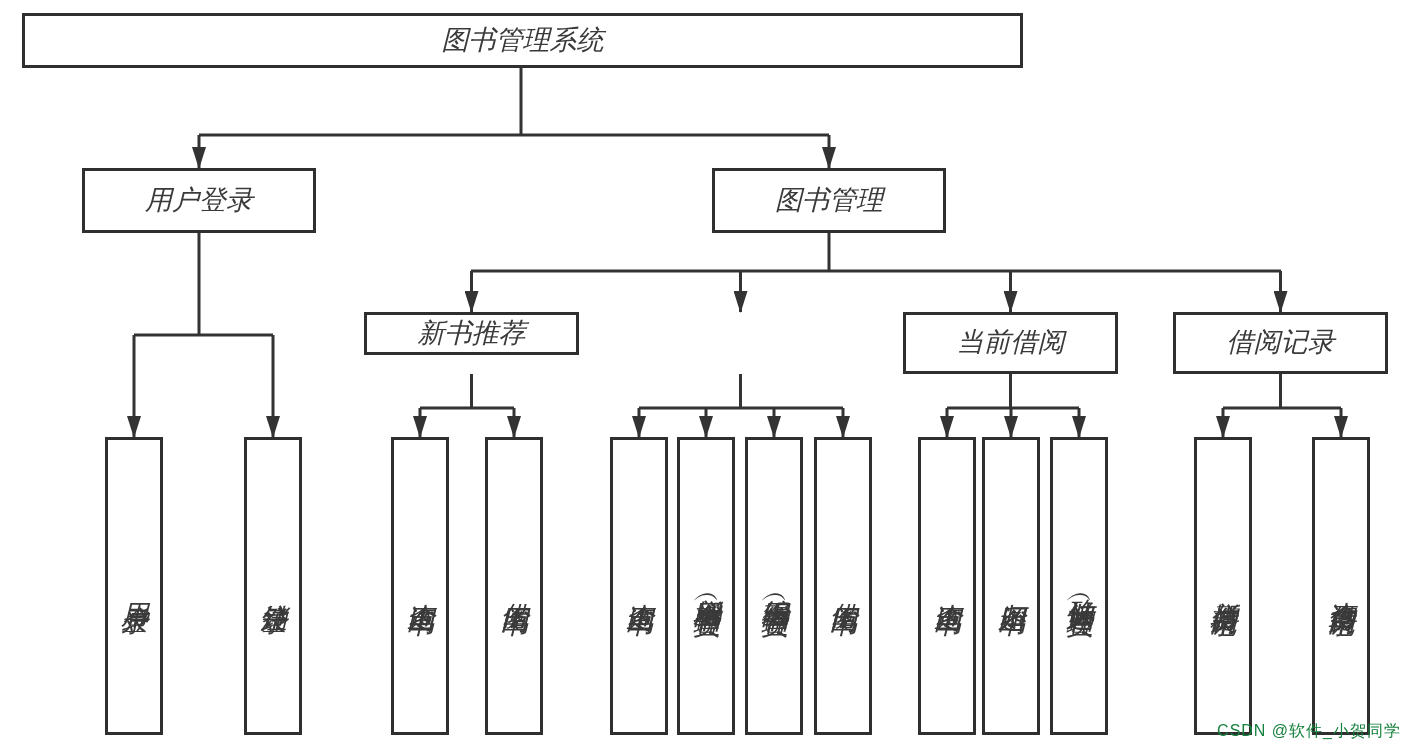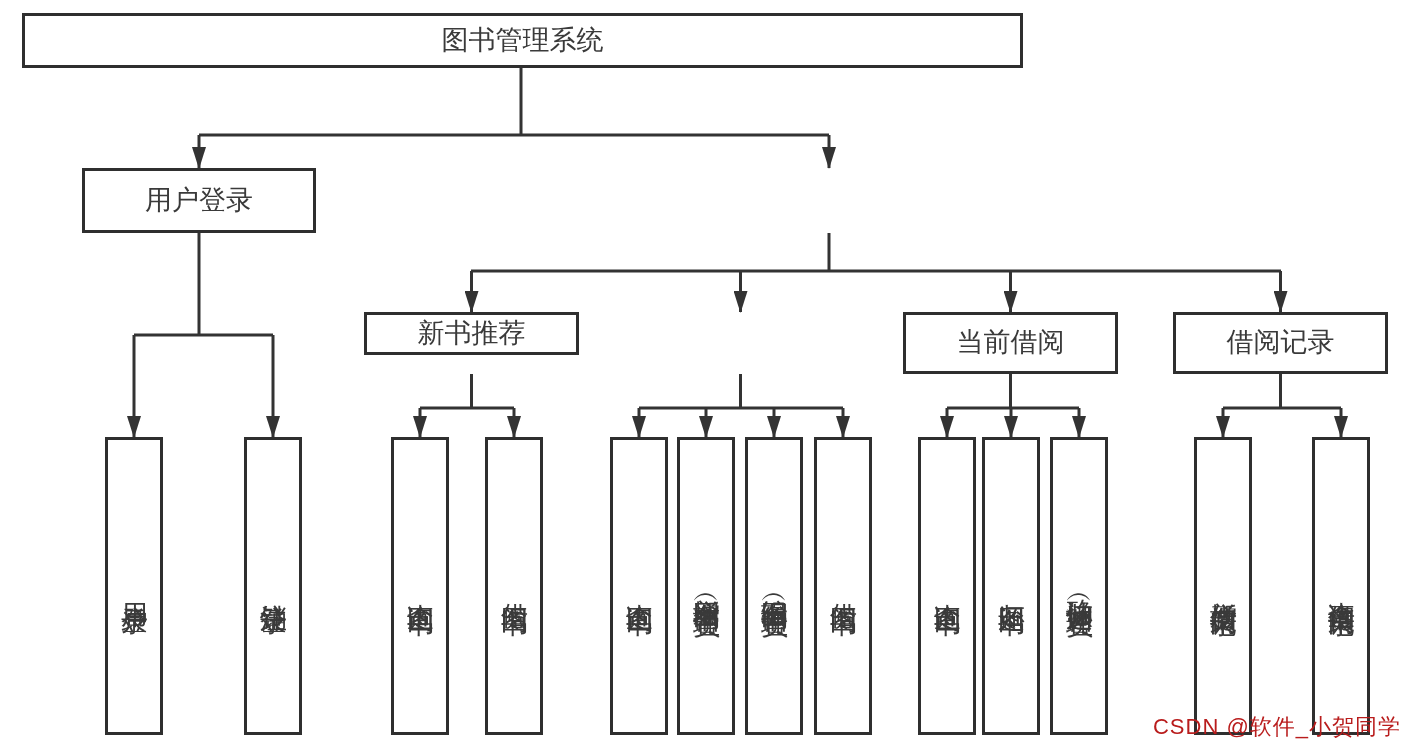--- a/index.html
+++ b/index.html
@@ -28,20 +28,21 @@
     background: #ffffff;
     border: 3px solid #2f2f2f;
     color: #3a3a3a;
     display: flex;
     align-items: center;
     justify-content: center;
     font-size: 27px;
     line-height: 1.15;
     white-space: nowrap;
     z-index: 2;
+    font-style: italic;
   }
   .box.v {
     writing-mode: vertical-rl;
     text-orientation: mixed;
     letter-spacing: 2px;
     padding: 5px 0;
     white-space: normal;
   }
   
   .n-root  { left: 22px;   top: 13px;  width: 1001px; height: 55px; }
@@ -63,22 +64,22 @@
   .l-c3 { left: 814px; }
   .l-d0 { left: 918px; }
   .l-d1 { left: 982px; }
   .l-d2 { left: 1050px; }
   .l-e0 { left: 1194px; }
   .l-e1 { left: 1312px; }
   #watermark {
     position: absolute;
     right: 4px;
     bottom: 5px;
-    color: #b91c1c;
-    font-size: 22px;
+    color: #15803d;
+    font-size: 16px;
     letter-spacing: 1px;
     z-index: 5;
     white-space: nowrap;
   }
 </style>
 </head>
 <body>
 
 <div id="stage">
 
@@ -121,20 +122,21 @@
 
       <path d="M1280.5,374 V408 M1223,408 H1341"></path>
       <line x1="1223" y1="408" x2="1223" y2="437" marker-end="url(#arw)"></line>
       <line x1="1341" y1="408" x2="1341" y2="437" marker-end="url(#arw)"></line>
     </g>
   </svg>
 
   <div class="box n-root">图书管理系统</div>
 
   <div class="box n-ulog">用户登录</div>
+  <div class="box n-bmgmt">图书管理</div>
 
   <div class="box n-m0">新书推荐</div>
   <div class="box n-m3">借阅记录</div>
   <div class="box n-m2">当前借阅</div>
 
   <div class="box v leaf l-a0">用户登录</div>
   <div class="box v leaf l-a1">注销登录</div>
 
   <div class="box v leaf l-b0">查询图书</div>
   <div class="box v leaf l-b1">借阅图书</div>

